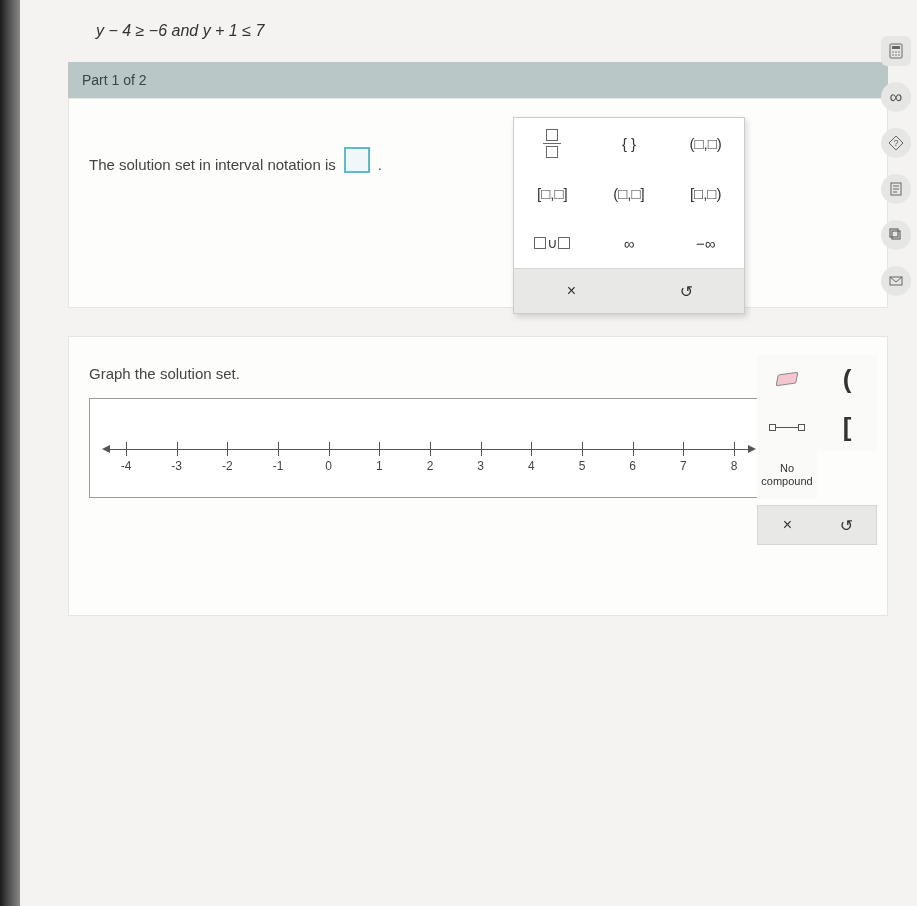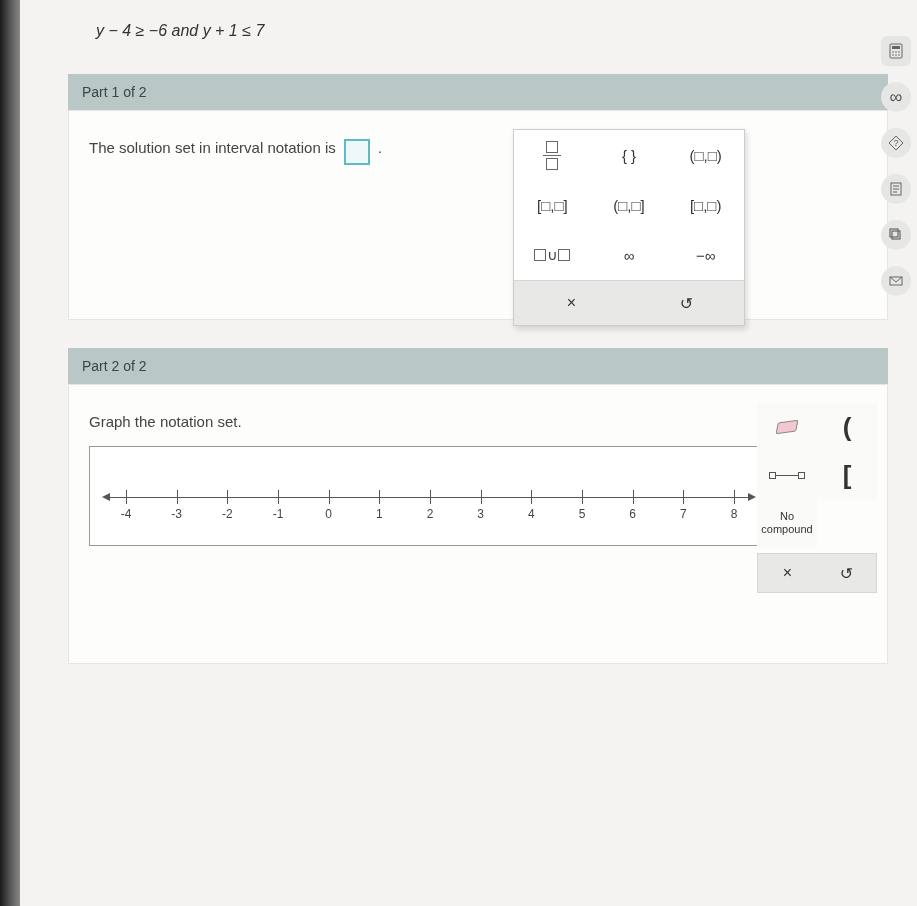--- a/index.html
+++ b/index.html
@@ -36,32 +36,32 @@
 .equation {
   padding: 4px 0 18px 76px;
   font-size: 16px;
   font-style: italic;
 }
 .part-header {
   background: #b9c7c6;
   color: #3b4545;
   font-size: 14px;
   padding: 10px 14px;
-  margin: 16px 0 0 48px;
+  margin: 4px 0 0 48px;
   width: 820px;
 }
 .part-body {
   background: #fdfdfc;
   margin: 0 0 28px 48px;
   width: 820px;
   padding: 28px 20px 28px 20px;
   border: 1px solid #e6e5e2;
   position: relative;
 }
-.solution-line { font-size: 15px; color: #444; display: flex; align-items: flex-start; gap: 8px;}
+.solution-line { font-size: 15px; color: #444; display: flex; align-items: flex-end; gap: 8px; margin-top: 20px;}
 .answer-box {
   width: 26px; height: 26px;
   border: 2px solid #5fb9c9;
   background: #eef8fa;
   display: inline-block;
 }
 .keypad {
   position: absolute;
   left: 444px;
   top: 18px;
@@ -202,23 +202,22 @@
         <div class="keypad-cell">∞</div>
         <div class="keypad-cell">−∞</div>
       </div>
       <div class="keypad-footer">
         <div>×</div>
         <div>↺</div>
       </div>
     </div>
   </div>
 
-  <div class="part-header">Part 2 of 2</div>
   <div class="part-body part2-body">
-    <div style="font-size:15px;color:#444;margin-bottom:4px;">Graph the notation set.</div>
+    <div style="font-size:15px;color:#444;margin-bottom:4px;">Graph the solution set.</div>
 
     <div class="graph-area">
       <div class="numberline"></div>
       <div id="ticks-holder">
           <div class="tick" style="left: 36px;"></div>
           <div class="tick-label" style="left: 36px;">-4</div>
           <div class="tick" style="left: 86.6667px;"></div>
           <div class="tick-label" style="left: 86.6667px;">-3</div>
           <div class="tick" style="left: 137.333px;"></div>
           <div class="tick-label" style="left: 137.333px;">-2</div>

